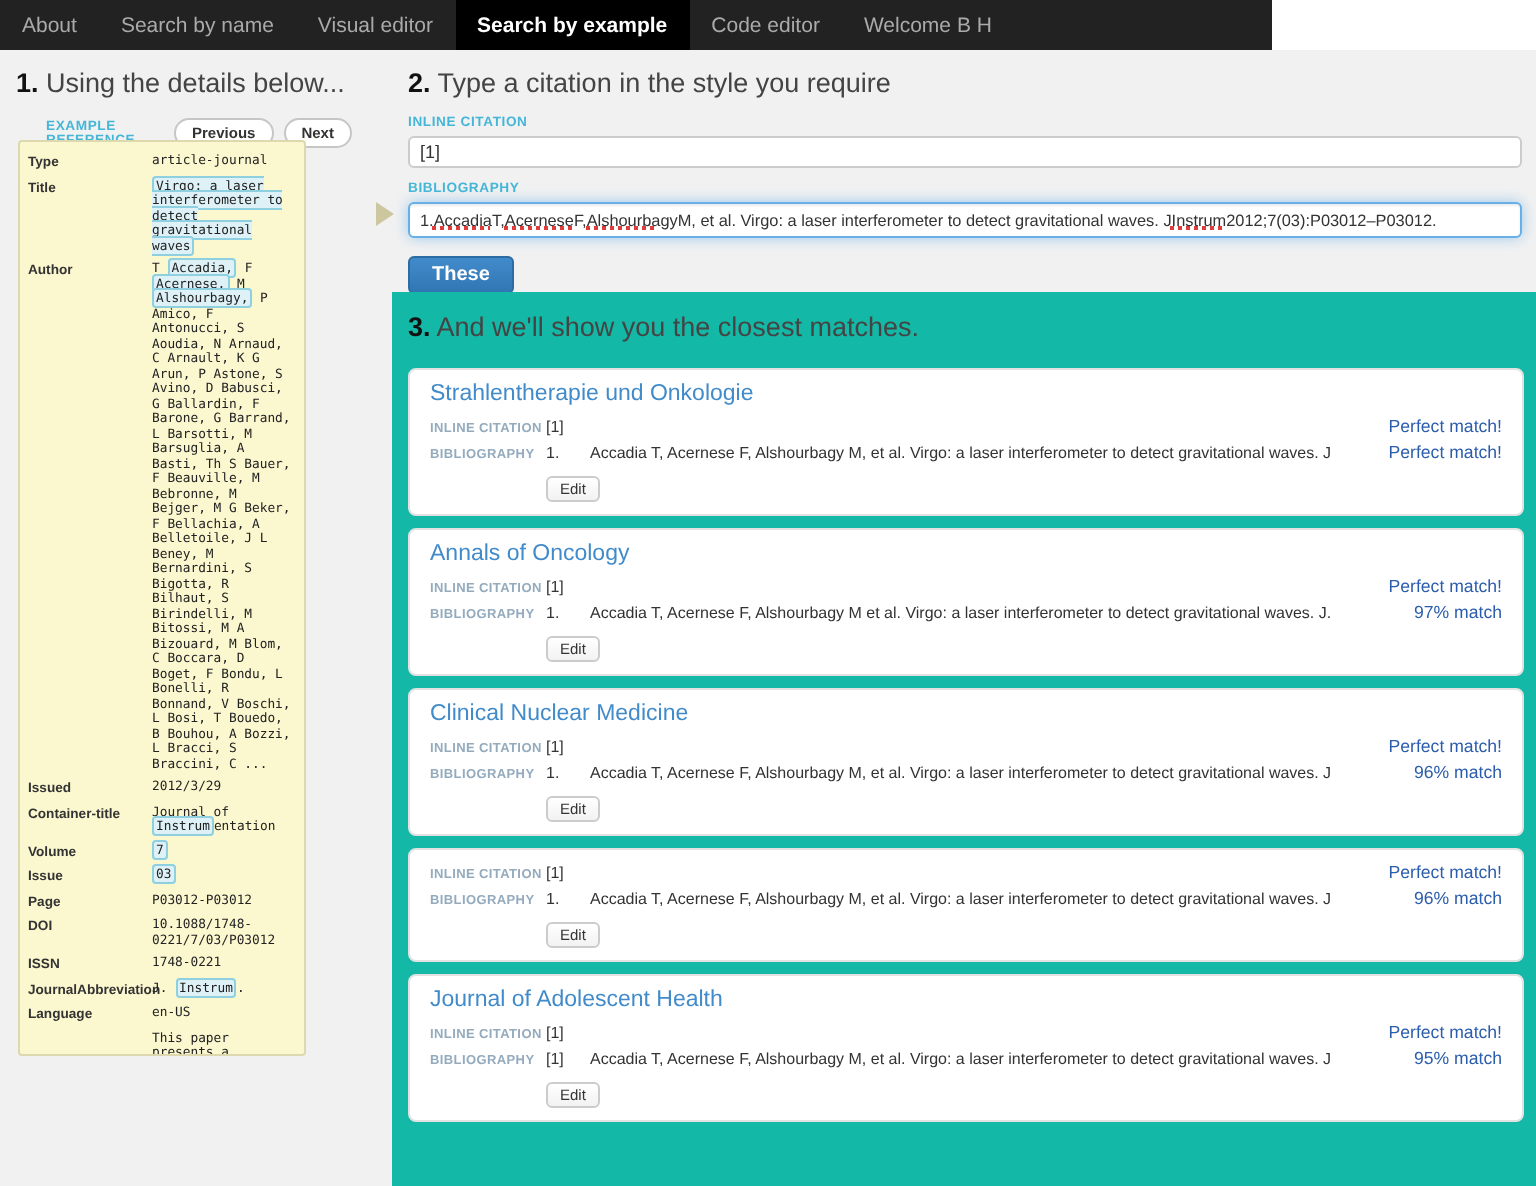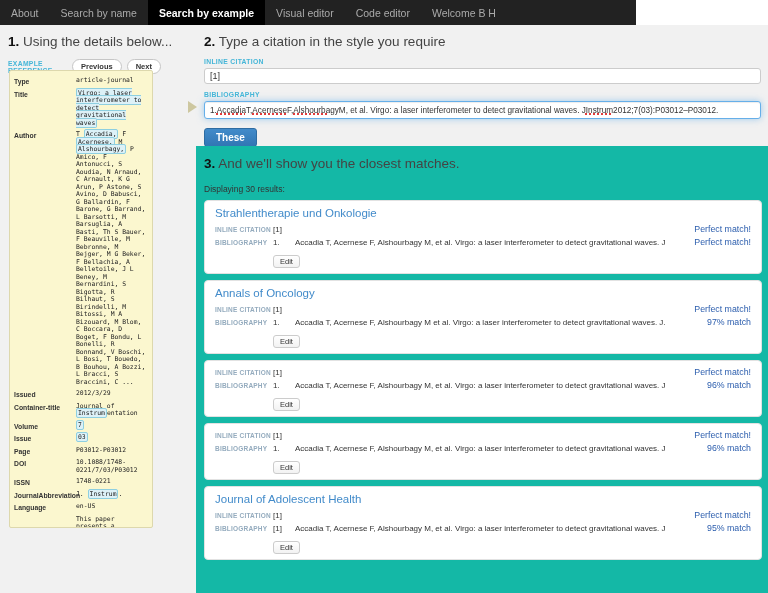--- a/index.html
+++ b/index.html
@@ -8,21 +8,21 @@
 
   
   .navbar{position:absolute;left:0;top:0;width:636px;height:25px;background:#222;display:flex;align-items:stretch;}
   .nav-item{display:flex;align-items:center;padding:0 11px;font-size:10.5px;color:#aaa;cursor:pointer;}
   .nav-item.active{background:#000;color:#fff;font-weight:bold;}
 
   
   .left-rail{position:absolute;left:0;top:25px;width:196px;height:568px;background:#f1f1f1;box-sizing:border-box;padding:9px 0 0 8px;}
   .sec-head{font-size:13.5px;color:#444;margin:0;}
   .sec-head b{color:#111;}
-  .exref-row{display:flex;align-items:center;margin-top:10px;}
+  .exref-row{display:flex;align-items:center;margin-top:10px;justify-content:center;}
   .blue-label{font-size:6.8px;font-weight:bold;color:#45b6d8;letter-spacing:.3px;}
   .exref-row .blue-label{width:64px;}
   .mini-btn{background:#fff;border:1px solid #c6c6c6;border-radius:8px;font-size:7.5px;font-weight:600;
             color:#333;padding:2px 8px;margin-right:5px;font-family:"Liberation Sans",sans-serif;cursor:pointer;}
 
   .ref-panel{position:absolute;left:9px;top:45px;width:144px;height:458px;box-sizing:border-box;
              background:#fbf7cf;border:1px solid #ddd8ad;border-radius:2px;padding:6px 3px 4px 4px;overflow:hidden;}
   .f-row{display:flex;margin-bottom:4px;}
   .f-label{width:62px;flex:none;font-size:6.8px;font-weight:bold;color:#333;line-height:7.5px;padding-top:1px;}
   .f-value{flex:1;font-family:"DejaVu Sans Mono",monospace;font-size:6.4px;line-height:7.5px;color:#222;word-wrap:break-word;}
@@ -63,22 +63,22 @@
             font-size:7.5px;color:#333;padding:1px 6px;cursor:pointer;font-family:"Liberation Sans",sans-serif;}
 </style>
 </head>
 <body>
 
 <div id="app">
 
   <div class="navbar" id="navbar">
       <div class="nav-item">About</div>
       <div class="nav-item">Search by name</div>
+      <div class="nav-item">Visual editor</div>
       <div class="nav-item active">Search by example</div>
-      <div class="nav-item">Visual editor</div>
       <div class="nav-item">Code editor</div>
       <div class="nav-item">Welcome B H</div>
     </div>
 
   <div class="left-rail">
     <div class="sec-head"><b>1.</b><span> Using the details below...</span></div>
     <div class="exref-row">
       <span class="blue-label">EXAMPLE REFERENCE</span>
       <button class="mini-btn">Previous</button>
       <button class="mini-btn">Next</button>
@@ -155,21 +155,20 @@
         <span class="miss">Instrum</span>
         <span> 2012;7(03):P03012–P03012.</span>
       </div>
     <button class="search-btn">These</button>
   </div>
 
   <div class="flow-arrow"></div>
 
   <div class="results">
     <div class="sec-head"><b>3.</b><span> And we'll show you the closest matches.</span></div>
-    <div class="displaying">Displaying 30 results:</div>
     <div id="result-cards">
         <div class="card"><div class="card-title">Strahlentherapie und Onkologie</div><div class="crow">
             <span class="clabel">INLINE CITATION</span>
             <span class="cval">[1]</span>
             <span class="cspacer"></span>
             <span class="cmatch">Perfect match!</span>
           </div><div class="crow">
             <span class="clabel">BIBLIOGRAPHY</span>
             <span class="cnum">1.</span>
             <span class="ctext">Accadia T, Acernese F, Alshourbagy M, et al. Virgo: a laser interferometer to detect gravitational waves. J Instrum 2012;7(03):P03012–P03012.</span>
@@ -179,21 +178,21 @@
             <span class="clabel">INLINE CITATION</span>
             <span class="cval">[1]</span>
             <span class="cspacer"></span>
             <span class="cmatch">Perfect match!</span>
           </div><div class="crow">
             <span class="clabel">BIBLIOGRAPHY</span>
             <span class="cnum">1.</span>
             <span class="ctext">Accadia T, Acernese F, Alshourbagy M et al. Virgo: a laser interferometer to detect gravitational waves. J. Instrum. 2012; 7(03):P03012–P03012.</span>
             <span class="cmatch">97% match</span>
           </div><button class="edit-btn">Edit</button></div>
-        <div class="card"><div class="crow">
+        <div class="card"><div class="card-title">Clinical Nuclear Medicine</div><div class="crow">
             <span class="clabel">INLINE CITATION</span>
             <span class="cval">[1]</span>
             <span class="cspacer"></span>
             <span class="cmatch">Perfect match!</span>
           </div><div class="crow">
             <span class="clabel">BIBLIOGRAPHY</span>
             <span class="cnum">1.</span>
             <span class="ctext">Accadia T, Acernese F, Alshourbagy M, et al. Virgo: a laser interferometer to detect gravitational waves. J Instrum. 2012;7:P03012–P03012.</span>
             <span class="cmatch">96% match</span>
           </div><button class="edit-btn">Edit</button></div>

